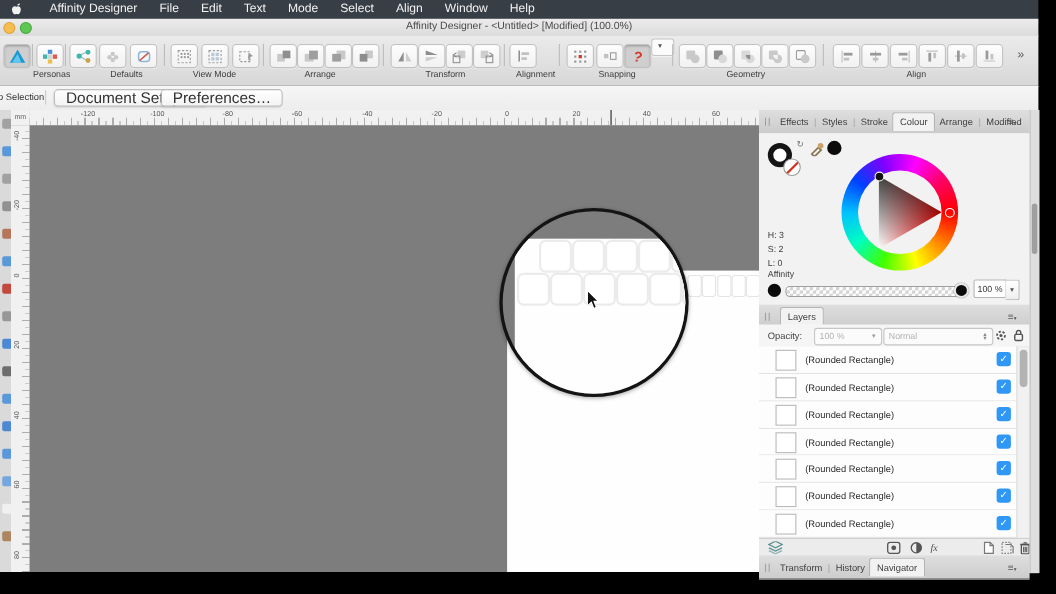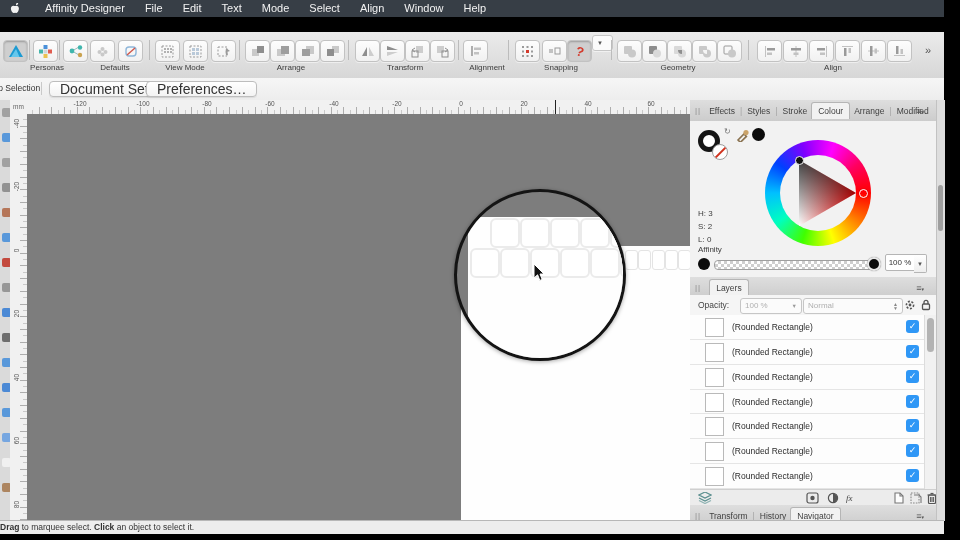--- a/index.html
+++ b/index.html
@@ -172,20 +172,25 @@
     <span class="mi">File</span>
     <span class="mi">Edit</span>
     <span class="mi">Text</span>
     <span class="mi">Mode</span>
     <span class="mi">Select</span>
     <span class="mi">Align</span>
     <span class="mi">Window</span>
     <span class="mi">Help</span>
   </div>
 
+  <div class="titlebar">
+    <div class="tl yellow"></div>
+    <div class="tl green"></div>
+    <div class="titletext">Affinity Designer - &lt;Untitled&gt; [Modified] (100.0%)</div>
+  </div>
 
   <div class="toolbar">
 
     <div class="tb pressed" style="left:3px">
       <svg width="16" height="14" viewBox="0 0 16 14">
           <polygon points="8,1 15,13 1,13" fill="#1b9ad2"></polygon>
           <polygon points="8,5 11.5,13 3,13" fill="#66c7ec"></polygon>
         </svg>
     </div>
     <div class="gsep" style="left:29px"></div>
@@ -250,21 +255,21 @@
             <rect x="7" y="7" width="3" height="3"></rect>
           </g>
         </svg>
     </div>
     <div class="tb" style="left:211px">
       <svg width="14" height="13" viewBox="0 0 14 13">
           <rect x="1" y="2" width="9" height="9" fill="none" stroke="#9a9a9a" stroke-width="1" stroke-dasharray="2,1.5"></rect>
           <polygon points="9,3 13,6 10,7 11,10 9,10 8.5,7" fill="#9a9a9a"></polygon>
         </svg>
     </div>
-    <div class="glabel" style="left:145px;width:80px">View Mode</div>
+    <div class="glabel" style="left:155px;width:80px">View Mode</div>
     <div class="gsep" style="left:239px"></div>
 
     <div class="tb" style="left:245px">
       <svg width="14" height="12" viewBox="0 0 14 12">
           <rect x="1" y="4" width="7" height="7" fill="#c9c9c9"></rect>
           <rect x="6" y="1" width="7" height="7" fill="#8e8e8e"></rect>
         </svg>
     </div>
     <div class="tb" style="left:270px">
       <svg width="14" height="12" viewBox="0 0 14 12">
@@ -724,17 +729,14 @@
         <span class="tab active">Navigator</span>
         <span class="pmenu">≡<span style="font-size:5px;">▾</span></span>
       </div>
 
       <div class="cscroll">
         <div class="thumb" style="top:85px;height:46px"></div>
       </div>
     </div>
   </div>
 
-  <div class="statusbar">
-    <span class="txt"><b>Drag</b><span> to marquee select. </span><b>Click</b><span> an object to select it.</span></span>
-  </div>
 
 </div>
 
 </body></html>

